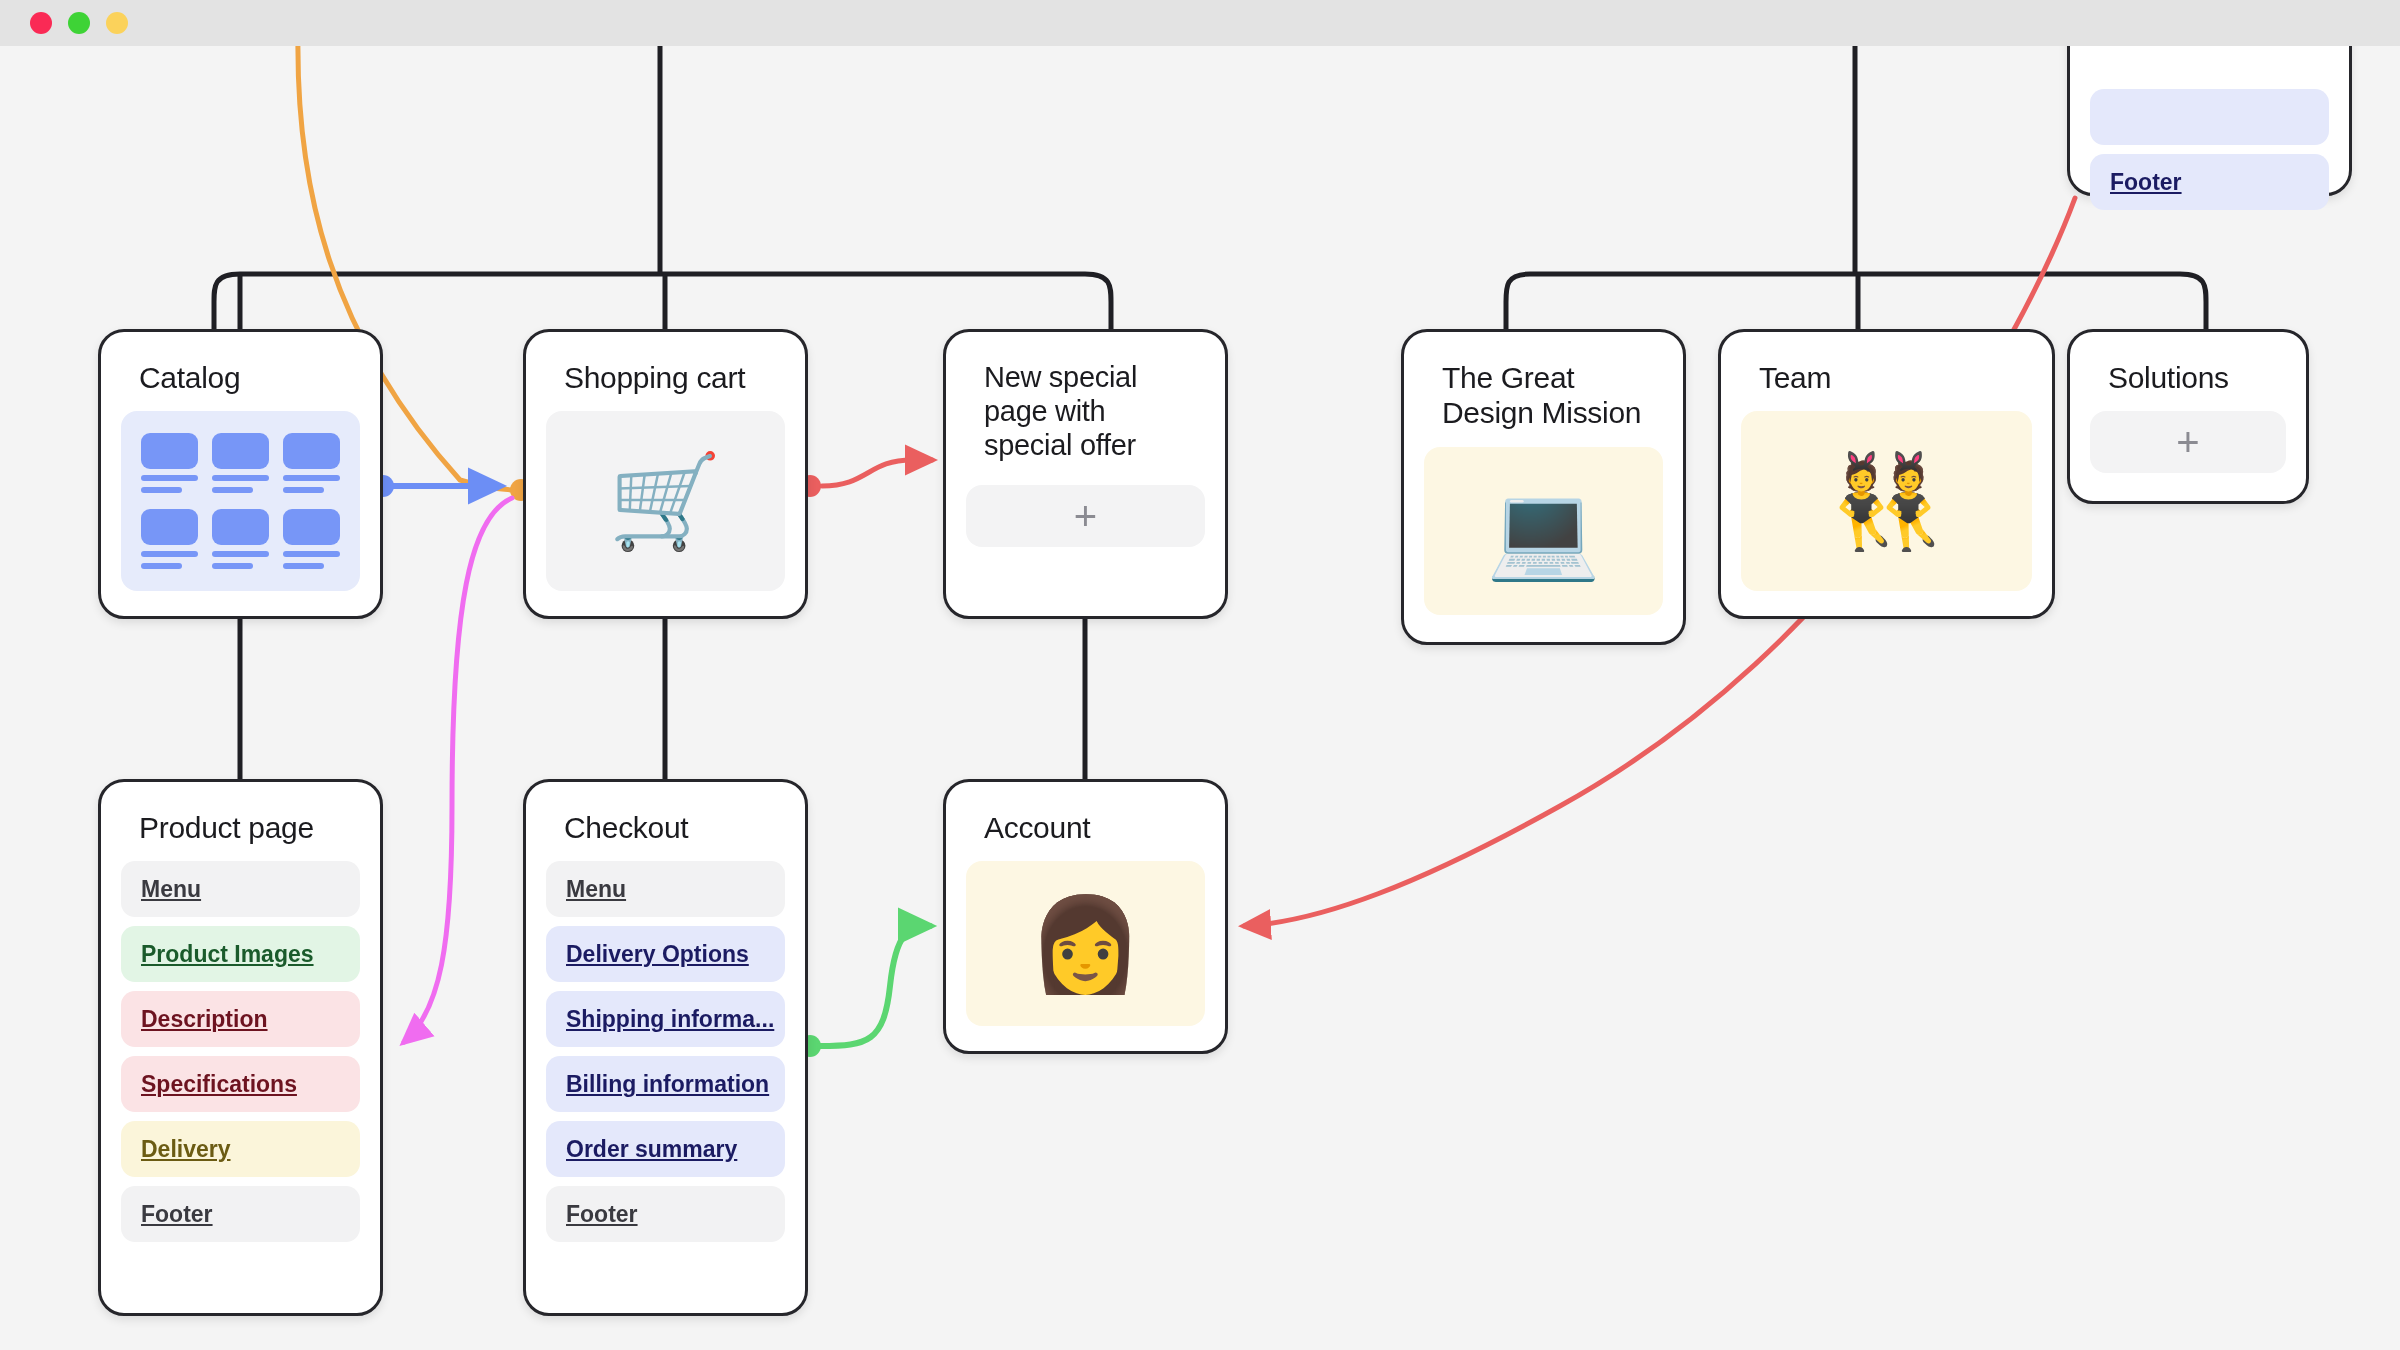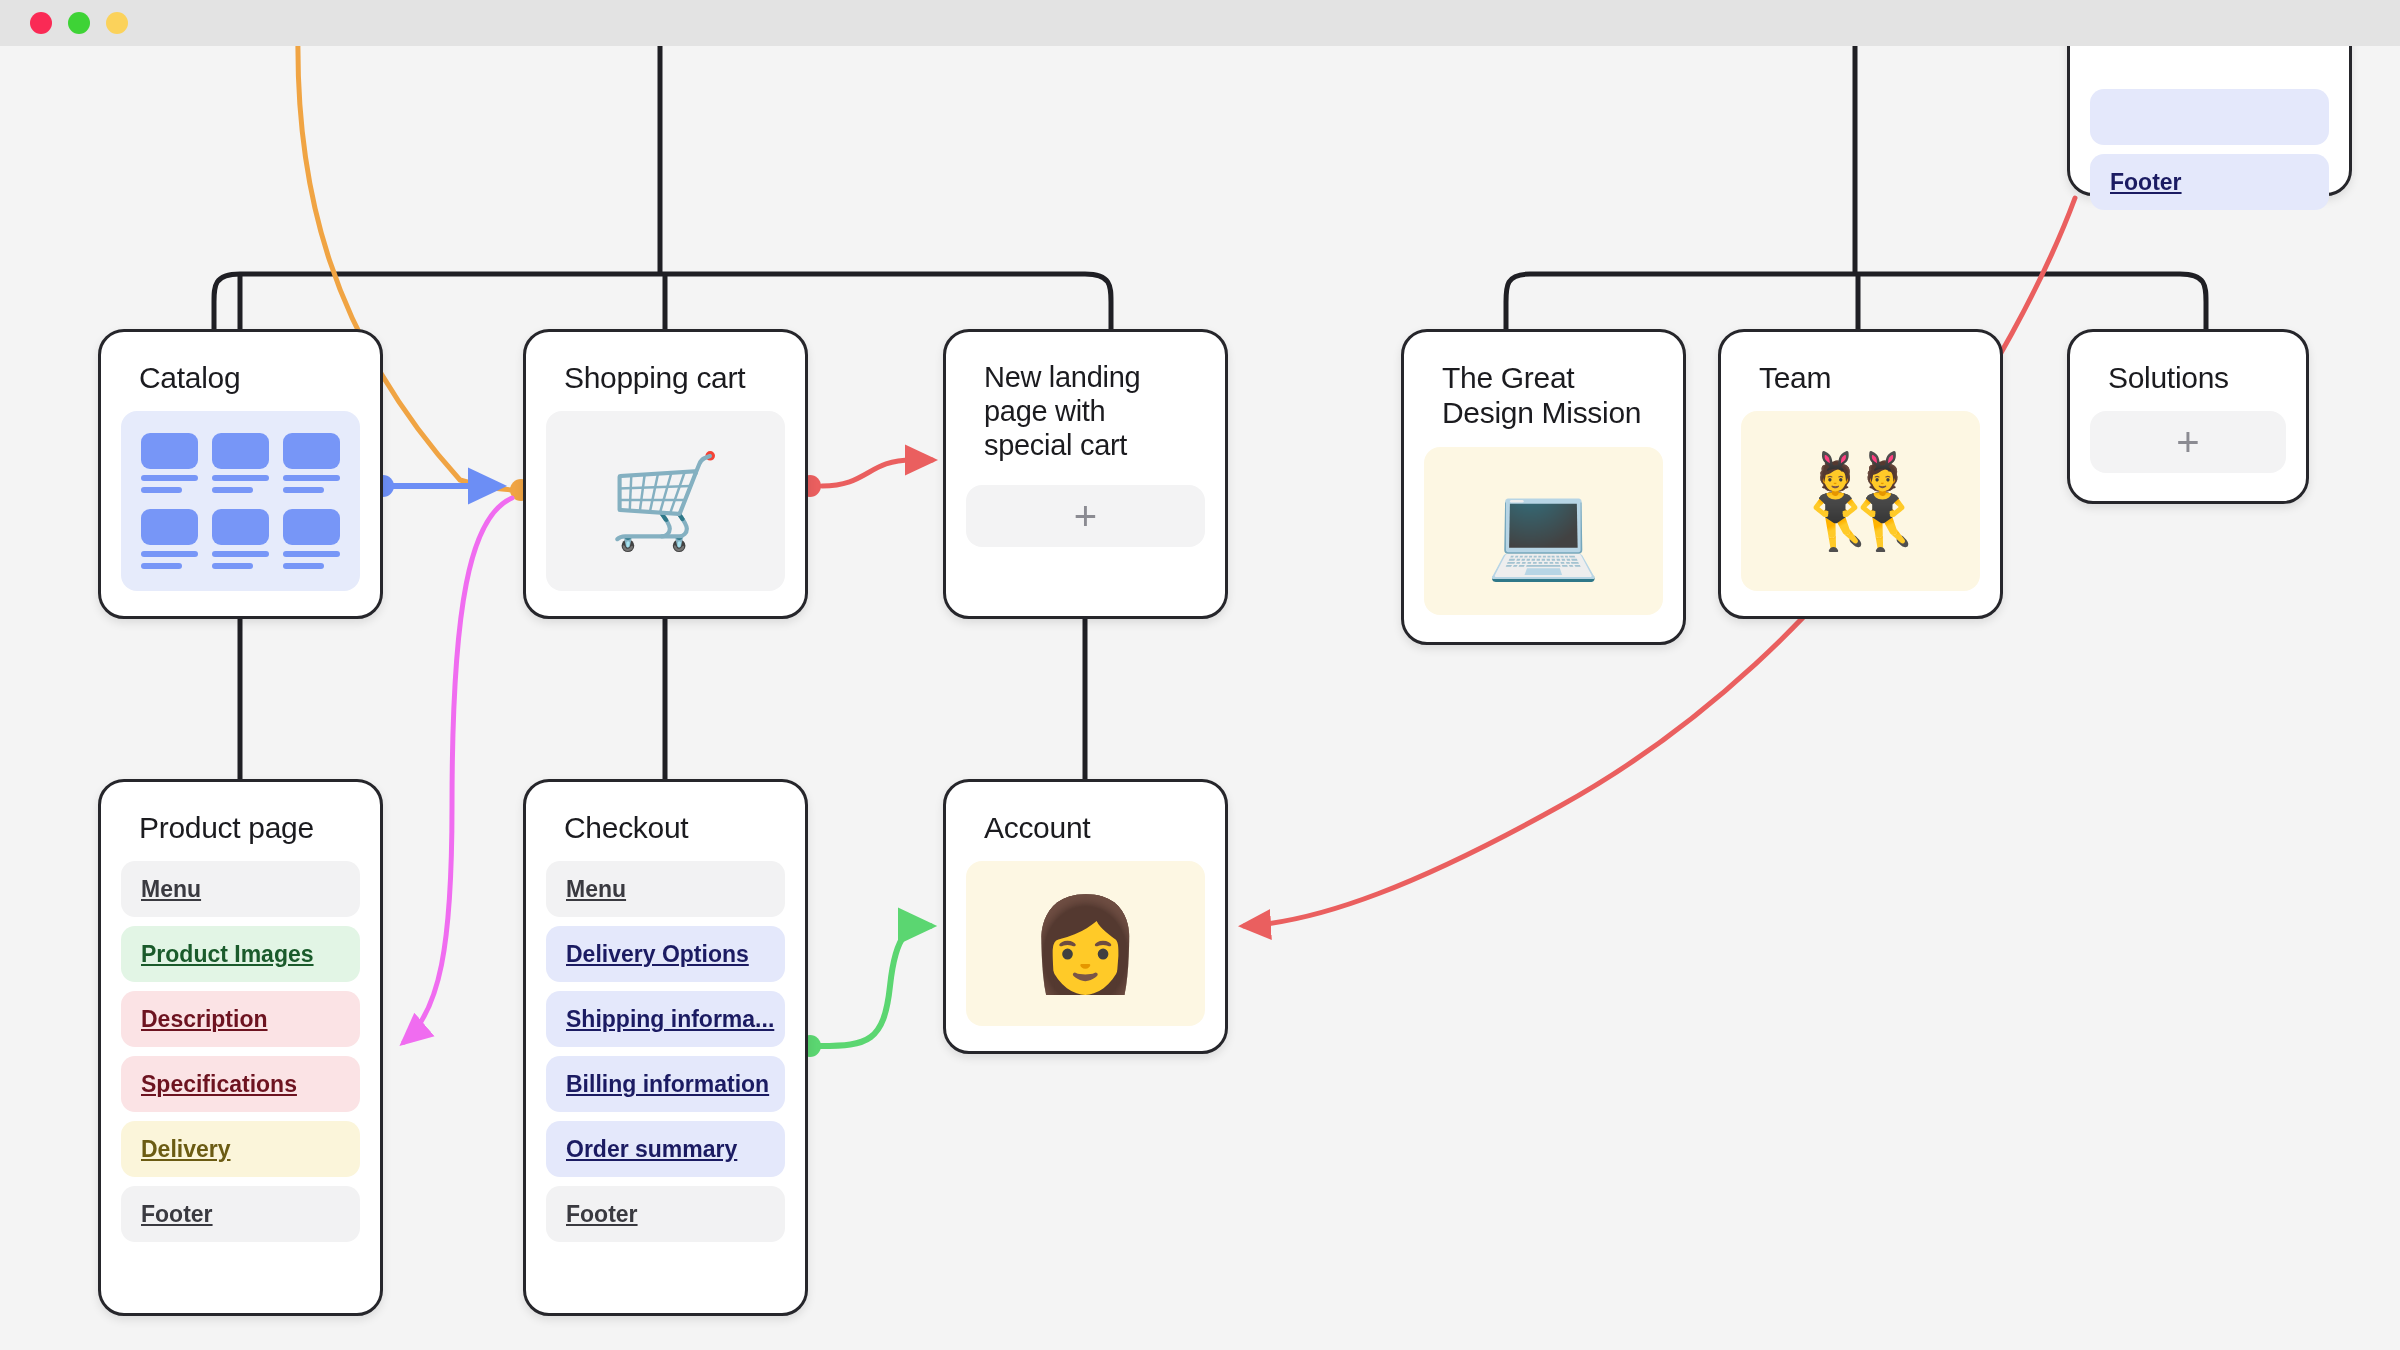--- a/index.html
+++ b/index.html
@@ -79,21 +79,21 @@
   .cat-cell { display:flex; flex-direction:column; gap:6px; }
   .cat-thumb { flex:1; background:#7796f7; border-radius:9px; }
   .cat-line  { height:6px; background:#7796f7; border-radius:4px; }
   .cat-line.short { width:72%; }
 
   
   #card-catalog       { left:98px;  top:283px;  width:285px; height:290px; }
   #card-shopping-cart { left:523px; top:283px;  width:285px; height:290px; }
   #card-landing       { left:943px; top:283px;  width:285px; height:290px; }
   #card-mission       { left:1365px;top:283px;  width:285px; height:316px;margin-left:36px; }
-  #card-team          { left:1718px;top:283px;  width:285px; height:290px; }
+  #card-team          { left:1718px;top:283px;  width:337px; height:290px; }
   #card-solutions     { left:2067px;top:283px;  width:242px; height:175px; }
   #card-footer-top    { left:2067px;top:-100px; width:285px; height:250px; }
   #card-product-page  { left:98px;  top:733px;  width:285px; height:537px; }
   #card-checkout      { left:523px; top:733px;  width:285px; height:537px; }
   #card-account       { left:943px; top:733px;  width:285px; height:275px; }
 </style>
 </head>
 <body>
 
 <div id="window">
@@ -206,21 +206,21 @@
     </div>
 
     <div class="card" id="card-shopping-cart">
       <div class="card-title">Shopping cart</div>
       <div class="panel p-gray" style="height:180px;">
         <span class="emoji">🛒</span>
       </div>
     </div>
 
     <div class="card" id="card-landing">
-      <div class="card-title" style="font-size:29px;">New landing page with special cart</div>
+      <div class="card-title" style="font-size:29px;">New special page with special offer</div>
       <div class="panel p-gray" style="height:62px; margin-top:6px;">
         <span class="plus">+</span>
       </div>
     </div>
 
     <div class="card" id="card-mission">
       <div class="card-title">The Great Design Mission</div>
       <div class="panel p-cream" style="height:168px;">
         <span class="emoji">💻</span>
       </div>

